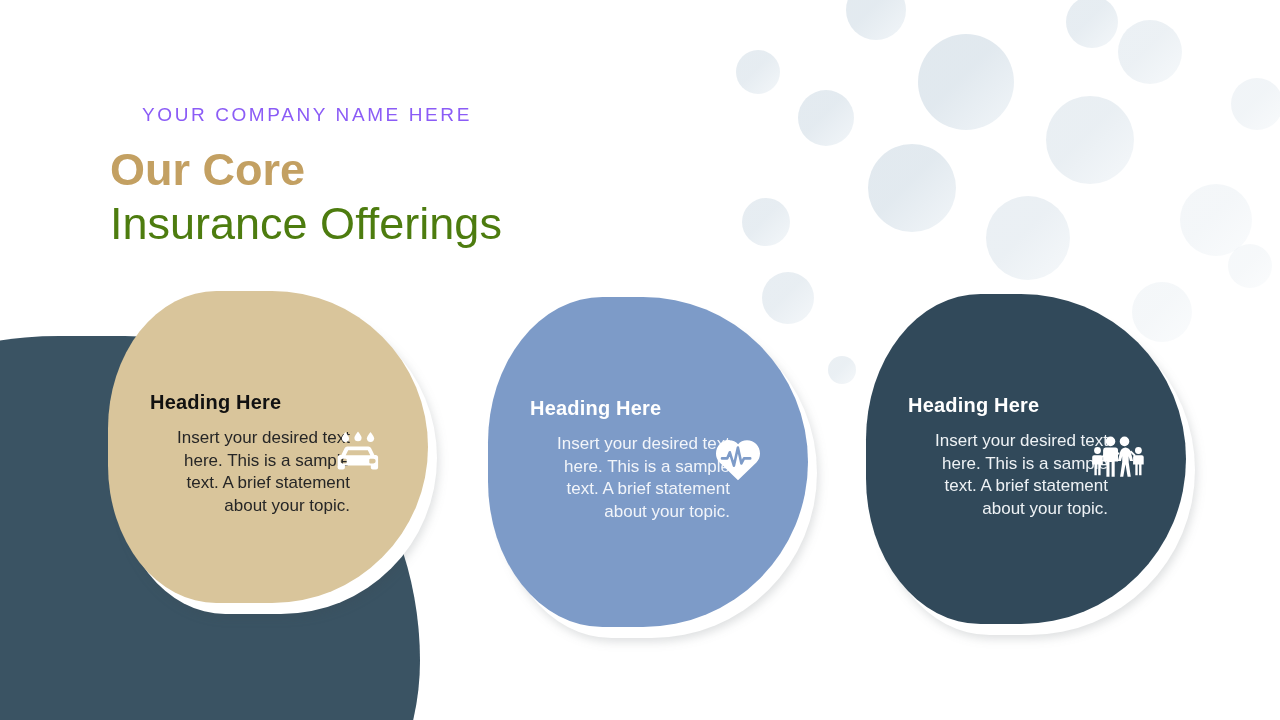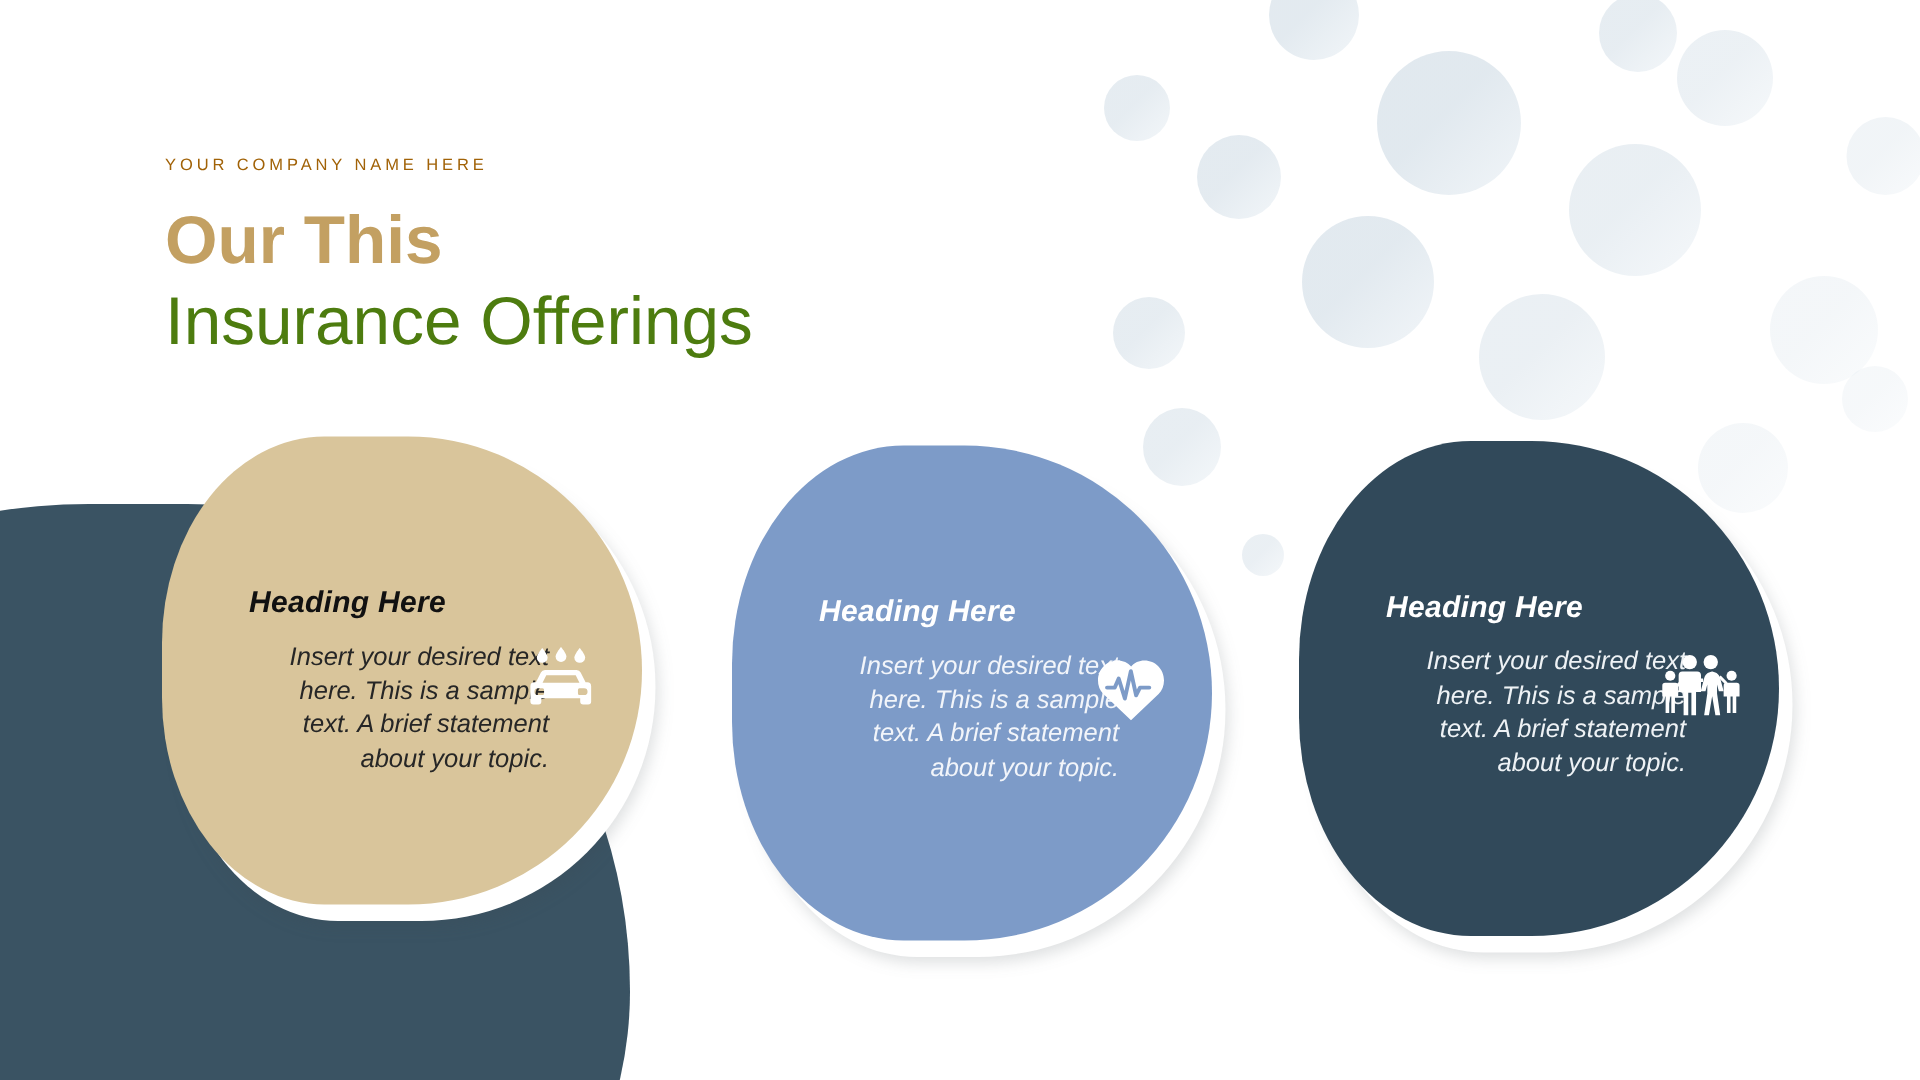--- a/index.html
+++ b/index.html
@@ -27,25 +27,26 @@
     border-radius:50%;
   }
   .blob-dark {
     position:absolute;
     background:#3a5363;
   }
 
   
   .header { position:absolute; left:110px; top:104px; }
   .eyebrow {
-    font-size:11px;
+    font-size:19px;
     letter-spacing:2.6px;
-    color:#a16207;
+    color:#8b5cf6;
     font-weight:400;
     white-space:nowrap;
+    margin-left:32px;
   }
   .title-1 {
     margin-top:18px;
     font-size:45px;
     line-height:52px;
     font-weight:700;
     color:#c3a062;
     white-space:nowrap;
   }
   .title-2 {
@@ -70,22 +71,22 @@
   }
   .card-halo {
     background:#ffffff;
     transform:translate(9px, 11px);
     filter:drop-shadow(2px 4px 5px rgba(60,70,80,0.17));
   }
   .card-shape { overflow:hidden; }
 
   .card-content {
     position:absolute;
-    left:16px; top:0;
-    width:100%; height:100%;font-style:italic;
+    left:0; top:0;
+    width:100%; height:100%;
   }
   .card-heading {
     position:absolute;
     font-size:20px;
     font-weight:700;
     letter-spacing:0.2px;
     white-space:nowrap;
   }
   .card-body {
     position:absolute;
@@ -145,21 +146,21 @@
         <div class="dot" style="left: 762px; top: 272px; width: 52px; height: 52px; background: linear-gradient(135deg, rgb(220, 229, 236) 0%, rgb(220, 229, 236) 45%, rgb(238, 243, 247) 100%); opacity: 0.66;"></div>
         <div class="dot" style="left: 1132px; top: 282px; width: 60px; height: 60px; background: linear-gradient(135deg, rgb(220, 229, 236) 0%, rgb(220, 229, 236) 45%, rgb(238, 243, 247) 100%); opacity: 0.3;"></div>
         <div class="dot" style="left: 828px; top: 356px; width: 28px; height: 28px; background: linear-gradient(135deg, rgb(220, 229, 236) 0%, rgb(220, 229, 236) 45%, rgb(238, 243, 247) 100%); opacity: 0.6;"></div>
         <div class="dot" style="left: 1228px; top: 244px; width: 44px; height: 44px; background: linear-gradient(135deg, rgb(220, 229, 236) 0%, rgb(220, 229, 236) 45%, rgb(238, 243, 247) 100%); opacity: 0.26;"></div>
       </div>
     <div class="blob-dark" style="left:-290px; top:336px; width:710px; height:620px; border-radius:50% 300px 340px 50% / 50% 330px 300px 50%;"></div>
   </div>
 
   <div class="header">
     <div class="eyebrow">YOUR COMPANY NAME HERE</div>
-    <div class="title-1">Our This</div>
+    <div class="title-1">Our Core</div>
     <div class="title-2">Insurance Offerings</div>
   </div>
 
   <div class="card-wrap" id="card-1">
     <div class="card-halo tri"></div>
     <div class="card-shape tri"></div>
     <div class="card-content">
       <div class="card-heading">Heading Here</div>
       <div class="card-body">Insert your desired text here. This is a sample text. A brief statement about your topic.</div>
       <div class="card-icon">

